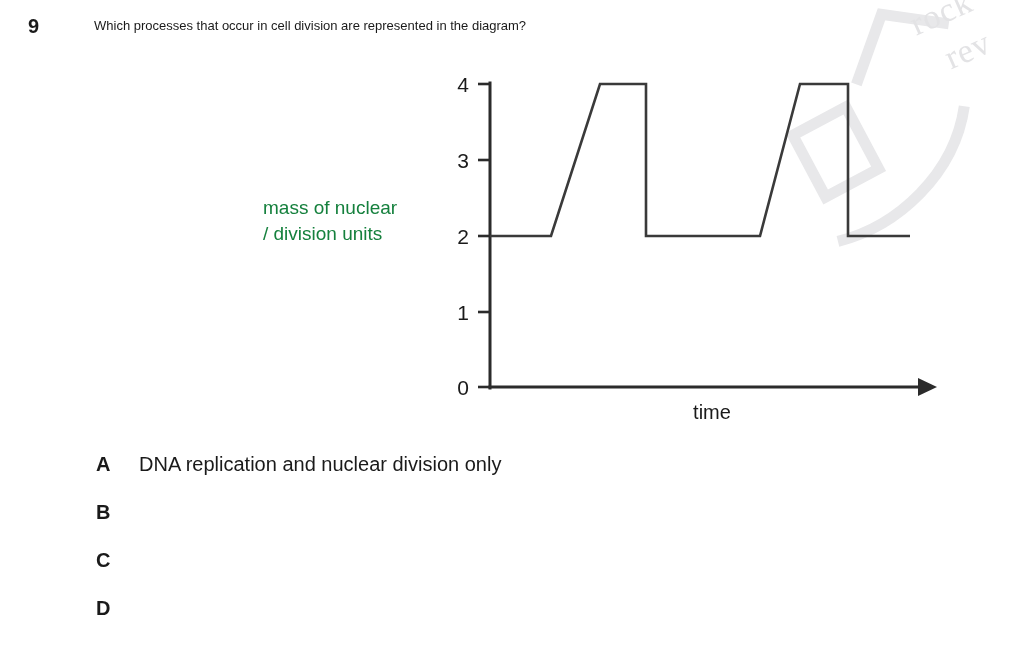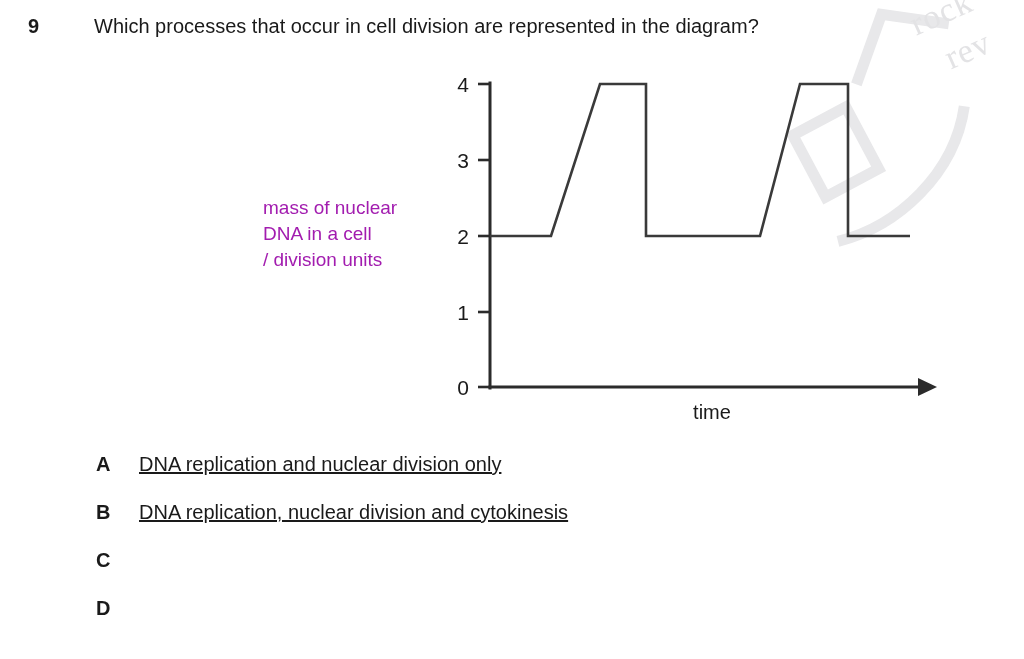--- a/index.html
+++ b/index.html
@@ -49,42 +49,42 @@
     left: 28px;
     top: 0;
     font-weight: bold;
     font-size: 20px;
     line-height: 28px;
   }
   #question-text {
     position: absolute;
     left: 94px;
     top: 0;
-    font-size: 20px;
+    font-size: 13px;
     line-height: 28px;
     white-space: nowrap;
   }
 
   
   #figure {
     position: absolute;
     left: 0;
     top: 55px;
     width: 1024px;
     height: 380px;
     z-index: 1;
   }
   #y-axis-caption {
     position: absolute;
     left: 263px;
     top: 140px;
     width: 190px;
     font-size: 19px;
     line-height: 26px;
-    color: #a21caf;
+    color: #15803d;
   }
   .cap-line { display: block; white-space: nowrap; }
   #graph-svg {
     position: absolute;
     left: 440px;
     top: 0;
     display: block;
   }
   .axis-line {
     stroke: #2b2b2b;
@@ -134,21 +134,20 @@
     font-size: 20px;
     line-height: 28px;
   }
   .option-label {
     position: absolute;
     left: 139px;
     top: 0;
     font-size: 20px;
     line-height: 28px;
     white-space: nowrap;
-    text-decoration: underline;
   }
 </style>
 </head>
 <body>
 
 <div id="watermark">
   <svg width="300" height="300" viewBox="0 0 300 300" xmlns="http://www.w3.org/2000/svg" aria-hidden="true">
     <g transform="rotate(-28 150 150)" fill="none" stroke="#e8e8ea" stroke-width="11">
       <path d="M 40 190 L 40 120 L 100 120 L 100 190 Z"></path>
       <path d="M 30 235 C 90 250 165 230 205 175"></path>
@@ -163,21 +162,20 @@
 
 <div id="question-row">
   <span id="question-number">9</span>
   <span id="question-text">Which processes that occur in cell division are represented in the diagram?</span>
 </div>
 
 <div id="figure">
 
   <div id="y-axis-caption">
     <span class="cap-line">mass of nuclear</span>
-    <span class="cap-line">DNA in a cell</span>
     <span class="cap-line">/ division units</span>
   </div>
 
   <svg id="graph-svg" width="520" height="380" viewBox="0 0 520 380" xmlns="http://www.w3.org/2000/svg">
 
     <line class="axis-line" x1="50" y1="28" x2="50" y2="333"></line>
 
     <line class="axis-line" x1="50" y1="332" x2="480" y2="332"></line>
 
     <polygon class="axis-arrow" points="478,323 497,332 478,341" fill="#2b2b2b"></polygon>
@@ -202,21 +200,20 @@
 
 <div id="options">
 
   <div class="option-row">
     <span class="option-letter">A</span>
     <span class="option-label">DNA replication and nuclear division only</span>
   </div>
 
   <div class="option-row">
     <span class="option-letter">B</span>
-    <span class="option-label">DNA replication, nuclear division and cytokinesis</span>
   </div>
 
   <div class="option-row">
     <span class="option-letter">C</span>
   </div>
 
   <div class="option-row">
     <span class="option-letter">D</span>
   </div>
 

